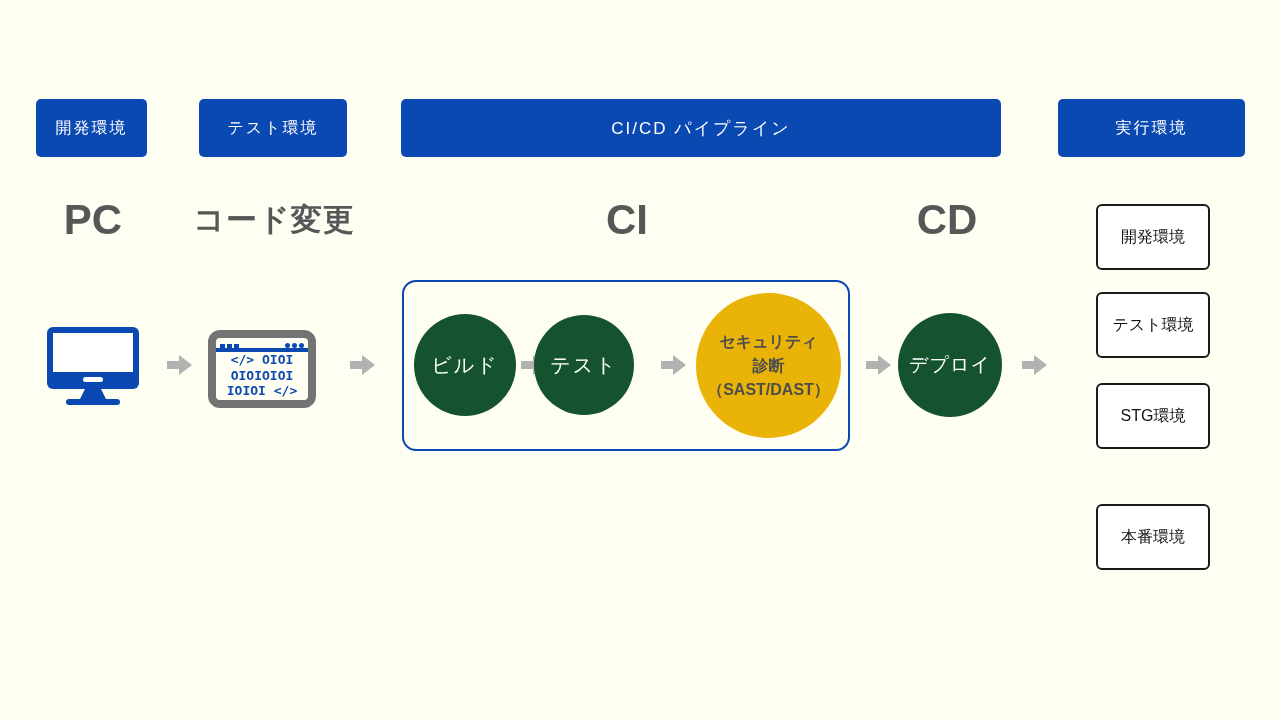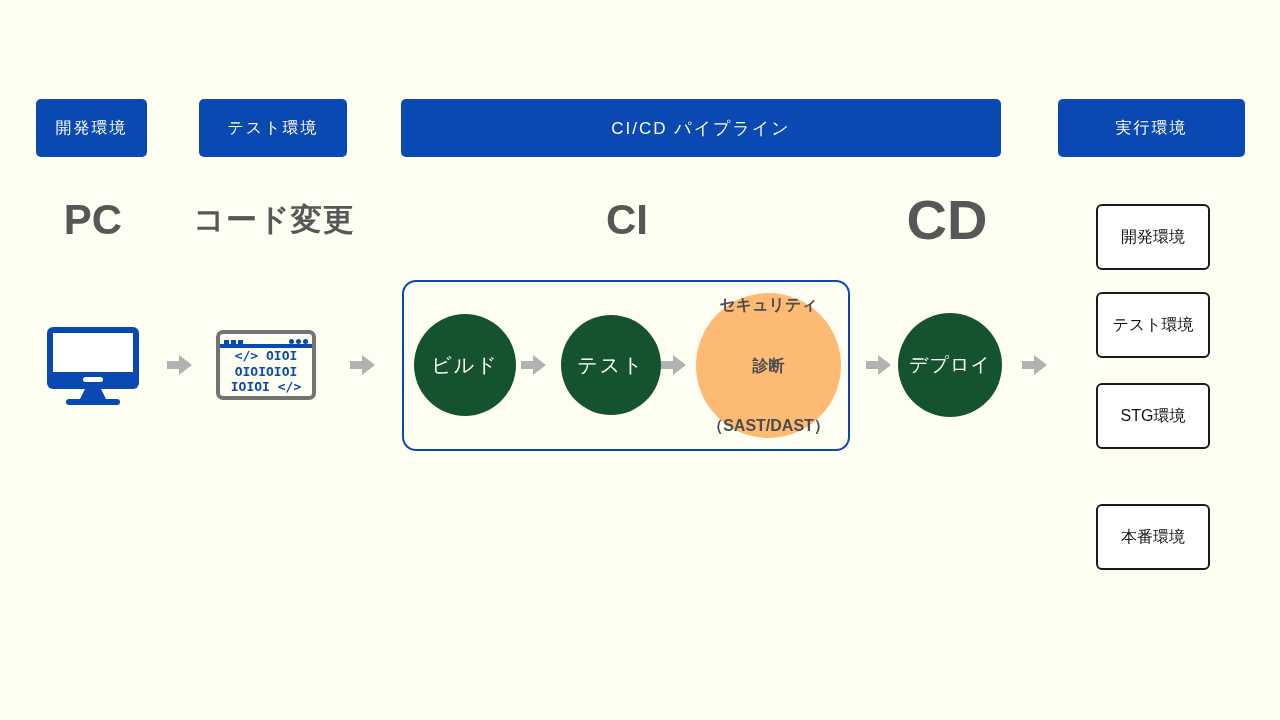--- a/index.html
+++ b/index.html
@@ -26,27 +26,27 @@
   .hdr-pipe{left:401px;width:600px;font-size:17px;}
   .hdr-run{left:1058px;width:187px;}
   
   .stage-label{
     position:absolute;top:197px;height:46px;line-height:46px;
     color:#575757;font-weight:bold;text-align:center;
   }
   .lbl-pc{left:43px;width:100px;font-size:42px;text-align:center;}
   .lbl-code{left:164px;width:220px;font-size:31px;letter-spacing:1px;}
   .lbl-ci{left:577px;width:100px;font-size:42px;}
-  .lbl-cd{left:897px;width:100px;font-size:56px;}
+  .lbl-cd{left:897px;width:100px;font-size:42px;}
   
   .monitor{position:absolute;left:47px;top:327px;}
   
   .repo-icon{
-    position:absolute;left:216px;top:330px;width:92px;height:62px;
-    border:4px solid #737373;border-radius:7px;
+    position:absolute;left:208px;top:330px;width:92px;height:62px;
+    border:8px solid #737373;border-radius:12px;
   }
   .repo-bar{
     height:10px;border-bottom:4px solid #0A48B2;
     display:flex;justify-content:space-between;align-items:center;
     padding:0 4px;
   }
   .repo-dashes span{
     display:inline-block;width:5px;height:4px;background:#0A48B2;margin-right:2px;
   }
   .repo-dots span{
@@ -72,28 +72,27 @@
     border:2px solid #0A48B2;border-radius:14px;
   }
   
   .circle{
     position:absolute;border-radius:50%;
     display:flex;align-items:center;justify-content:center;
     text-align:center;
   }
   .circle-blue{background:#14532d;color:#FFFFFF;font-size:20px;letter-spacing:2px;}
   .c-build{left:414px;top:314px;width:102px;height:102px;}
-  .c-test{left:561px;top:315px;width:100px;height:100px;}
+  .c-test{left:534px;top:315px;width:100px;height:100px;}
   .c-deploy{left:898px;top:313px;width:104px;height:104px;font-size:19px;letter-spacing:1px;}
   .c-security{
     left:696px;top:293px;width:145px;height:145px;
-    background:#fdba74;color:#4D4D4D;font-weight:bold;
+    background:#eab308;color:#4D4D4D;font-weight:bold;
     font-size:16px;line-height:1.5;
     flex-direction:column;
-    justify-content:space-between;
   }
   .c-security div{white-space:nowrap;}
   
   .env-box{
     position:absolute;left:1096px;width:110px;height:62px;
     background:#FFFFFF;border:2px solid #1A1A1A;border-radius:6px;
     display:flex;align-items:center;justify-content:center;
     color:#111111;font-size:16px;
   }
   .env-1{top:204px;}

